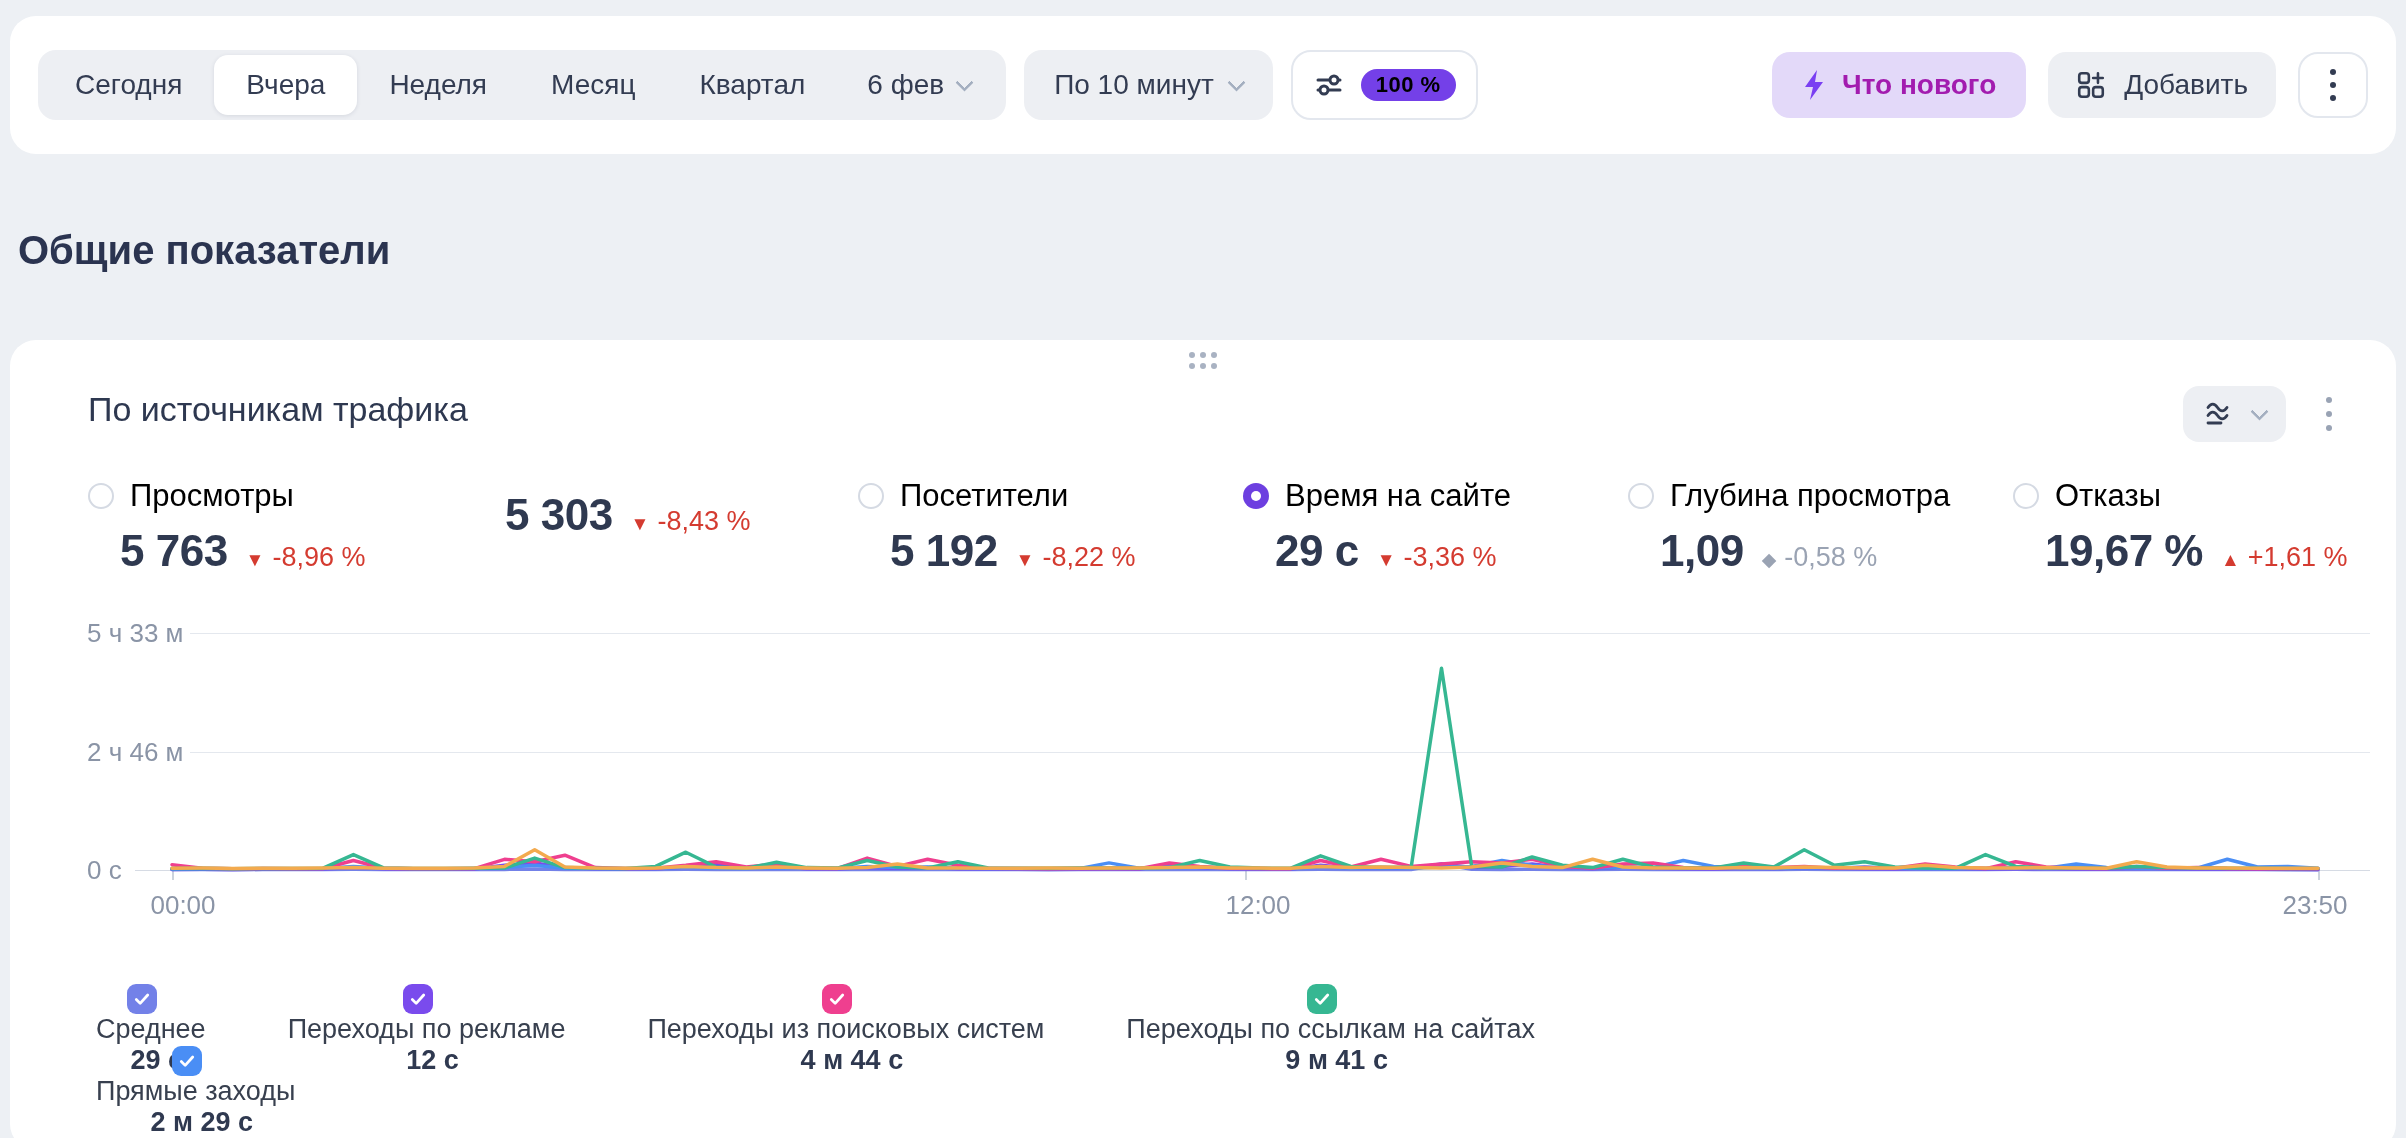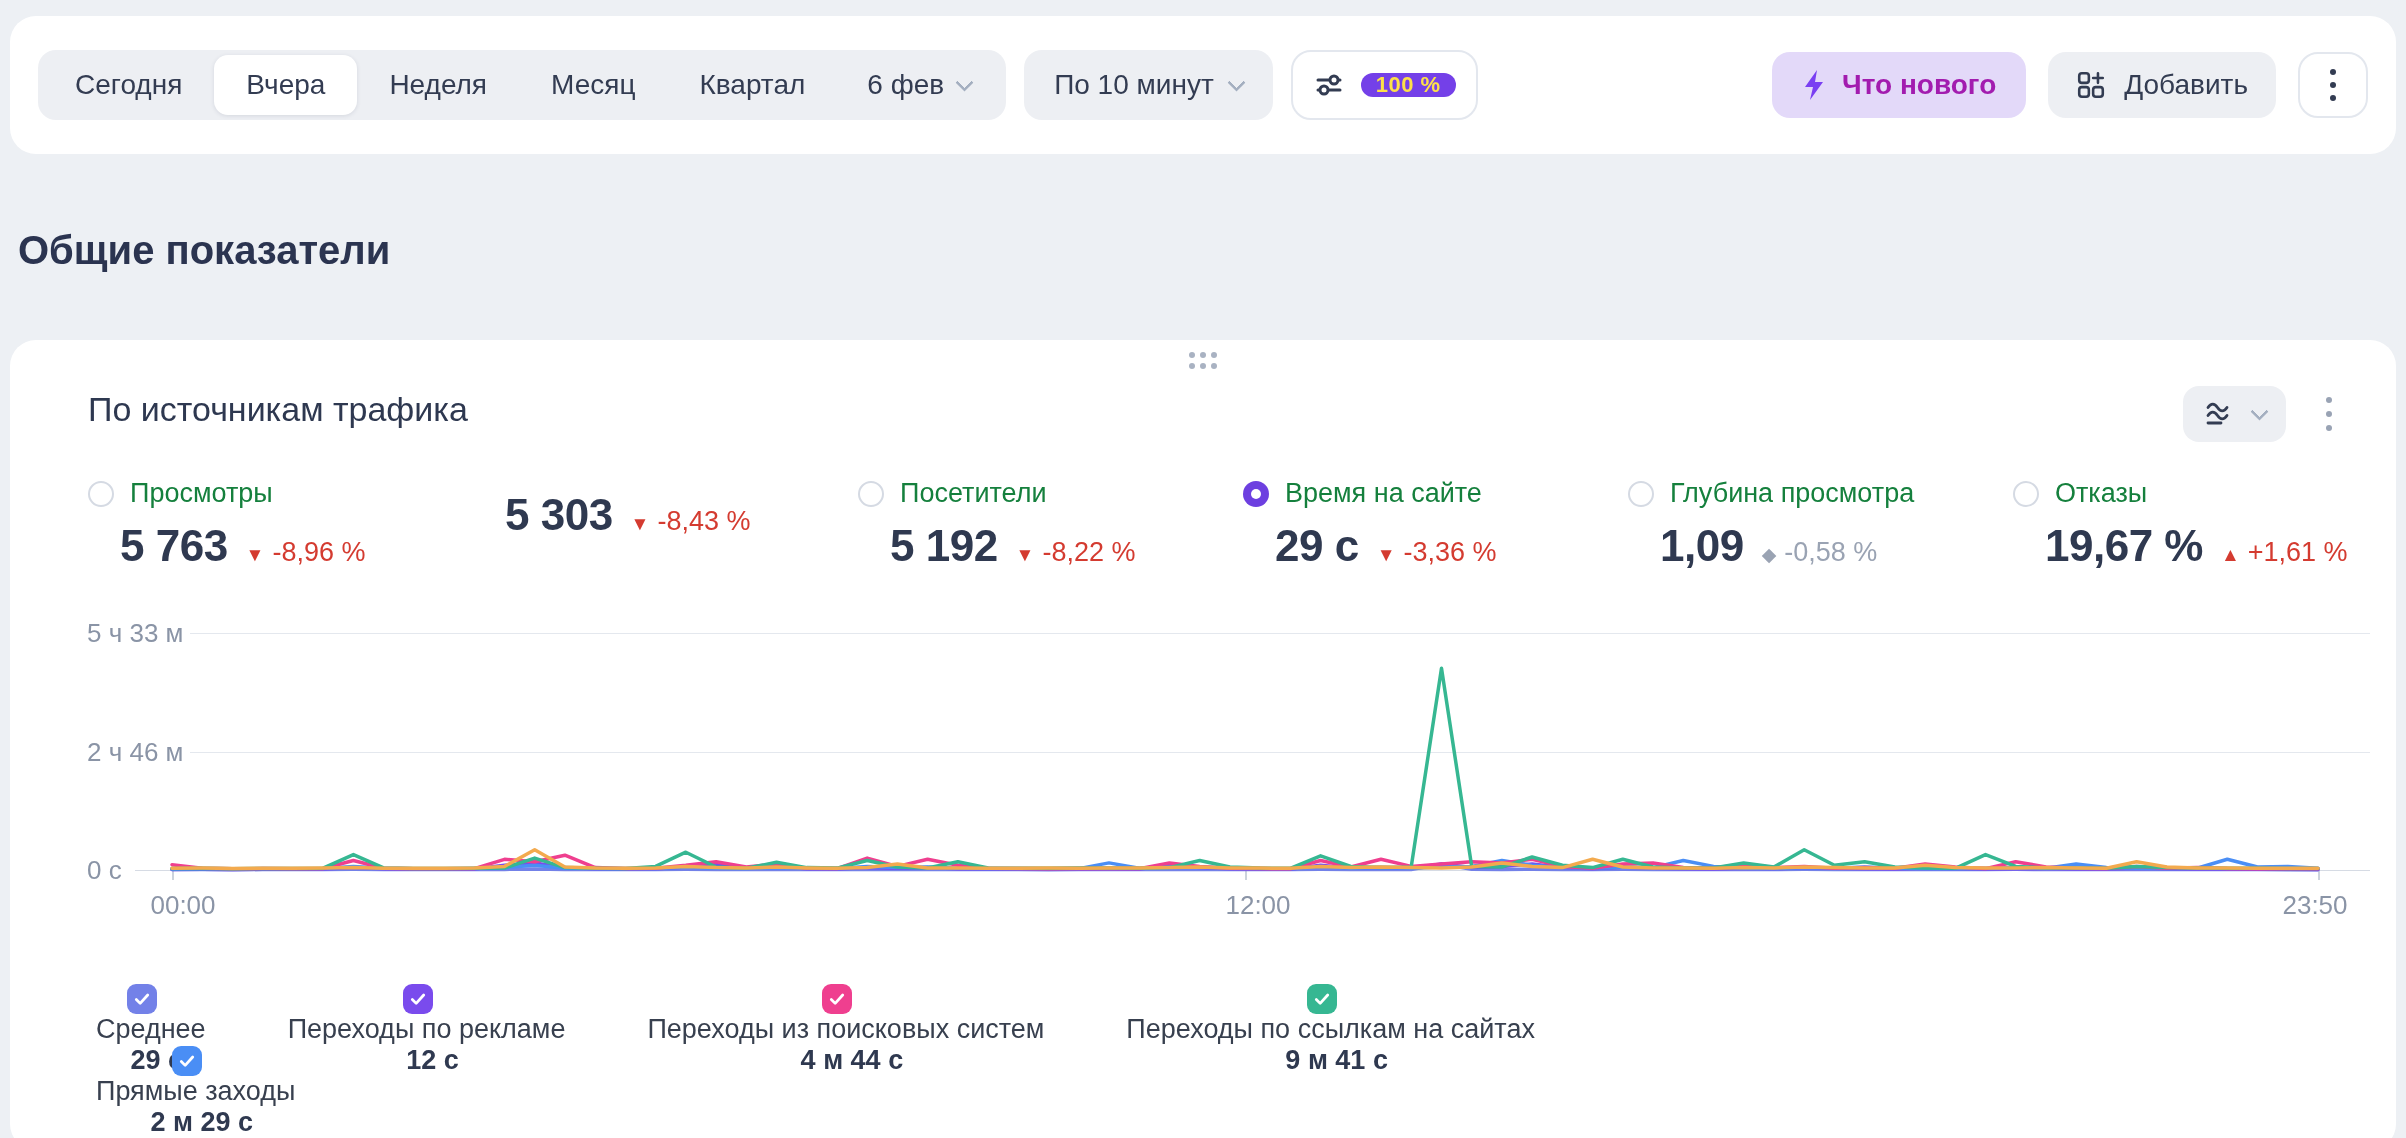--- a/index.html
+++ b/index.html
@@ -15,22 +15,22 @@
     color:#333c52; border-radius:14px; cursor:pointer; white-space:nowrap; }
   .seg-tab.active { background:#fff; box-shadow:0 1px 4px rgba(40,50,80,.12); font-weight:400; }
   .seg-date { display:flex; align-items:center; gap:14px; padding:0 30px; height:60px;
     font-size:28px; cursor:pointer; }
   .chev { width:13px; height:13px; border-right:3px solid #a4afc0; border-bottom:3px solid #a4afc0;
     transform:rotate(45deg) translate(-2px,-2px); border-radius:1px; }
   .pill { display:flex; align-items:center; gap:16px; background:#edeff3; border-radius:18px;
     height:70px; padding:0 30px; font-size:28px; margin-left:18px; cursor:pointer; white-space:nowrap; }
   .filter-btn { display:flex; align-items:center; gap:16px; background:#fff;
     border:2px solid #e3e7ee; border-radius:20px; height:70px; padding:0 20px; margin-left:18px; cursor:pointer; }
-  .badge { background:#7440e8; color:#fde047; font-size:22px; font-weight:700; border-radius:20px;
-    height:24px; display:flex; align-items:center; padding:0 15px; letter-spacing:.5px; }
+  .badge { background:#7440e8; color:#000000; font-size:22px; font-weight:700; border-radius:20px;
+    height:32px; display:flex; align-items:center; padding:0 15px; letter-spacing:.5px; }
   .tb-spacer { flex:1; }
   .whatsnew { display:flex; align-items:center; gap:16px; background:#e3d9f9; color:#a21caf;
     font-size:28px; font-weight:700; border-radius:18px; height:66px; padding:0 30px; cursor:pointer; }
   .addbtn { display:flex; align-items:center; gap:18px; background:#edeff3; font-size:28px;
     border-radius:18px; height:66px; padding:0 28px; margin-left:22px; cursor:pointer; white-space:nowrap; }
   .kebab-btn { width:70px; height:66px; background:#fff; border:2px solid #e3e7ee; border-radius:20px;
     display:flex; flex-direction:column; align-items:center; justify-content:center; gap:7px;
     margin-left:22px; cursor:pointer; }
   .kebab-btn i, .kebab-v i { width:6px; height:6px; border-radius:50%; background:#333c52; display:block; }
 
@@ -50,21 +50,21 @@
   .kebab-v { display:flex; flex-direction:column; gap:8px; cursor:pointer; padding:4px; }
   .kebab-v i { background:#99a3b4; }
 
   
   .metrics { position:absolute; left:78px; top:138px; display:flex; }
   .metric { width:385px; cursor:pointer; }
   .metric-head { display:flex; align-items:center; gap:16px; }
   .radio { width:26px; height:26px; border-radius:50%; border:2px solid #d5dae3; background:#fff; flex:0 0 auto; }
   .radio.sel { border:none; background:#6d3fe0; position:relative; }
   .radio.sel::after { content:""; position:absolute; inset:8px; background:#fff; border-radius:50%; }
-  .metric-label { font-size:27px; color:#15803d; white-space:nowrap; }
+  .metric-label { font-size:31px; color:#000000; white-space:nowrap; }
   .metric-valrow { display:flex; align-items:baseline; margin:12px 0 0 32px; }
   .metric-value { font-size:44px; font-weight:700; color:#2f3950; letter-spacing:-.5px; white-space:nowrap; }
   .delta { display:flex; align-items:baseline; margin-left:18px; gap:8px; font-size:27px; font-weight:500; }
   .delta .glyph { font-size:19px; }
   .delta.down, .delta.up { color:#d43b30; }
   .delta.neutral { color:#9aa3b3; }
 
   
   .gridline { position:absolute; height:1px; background:#e4e8ee; }
   .gridline.base { background:#d6dbe4; }

